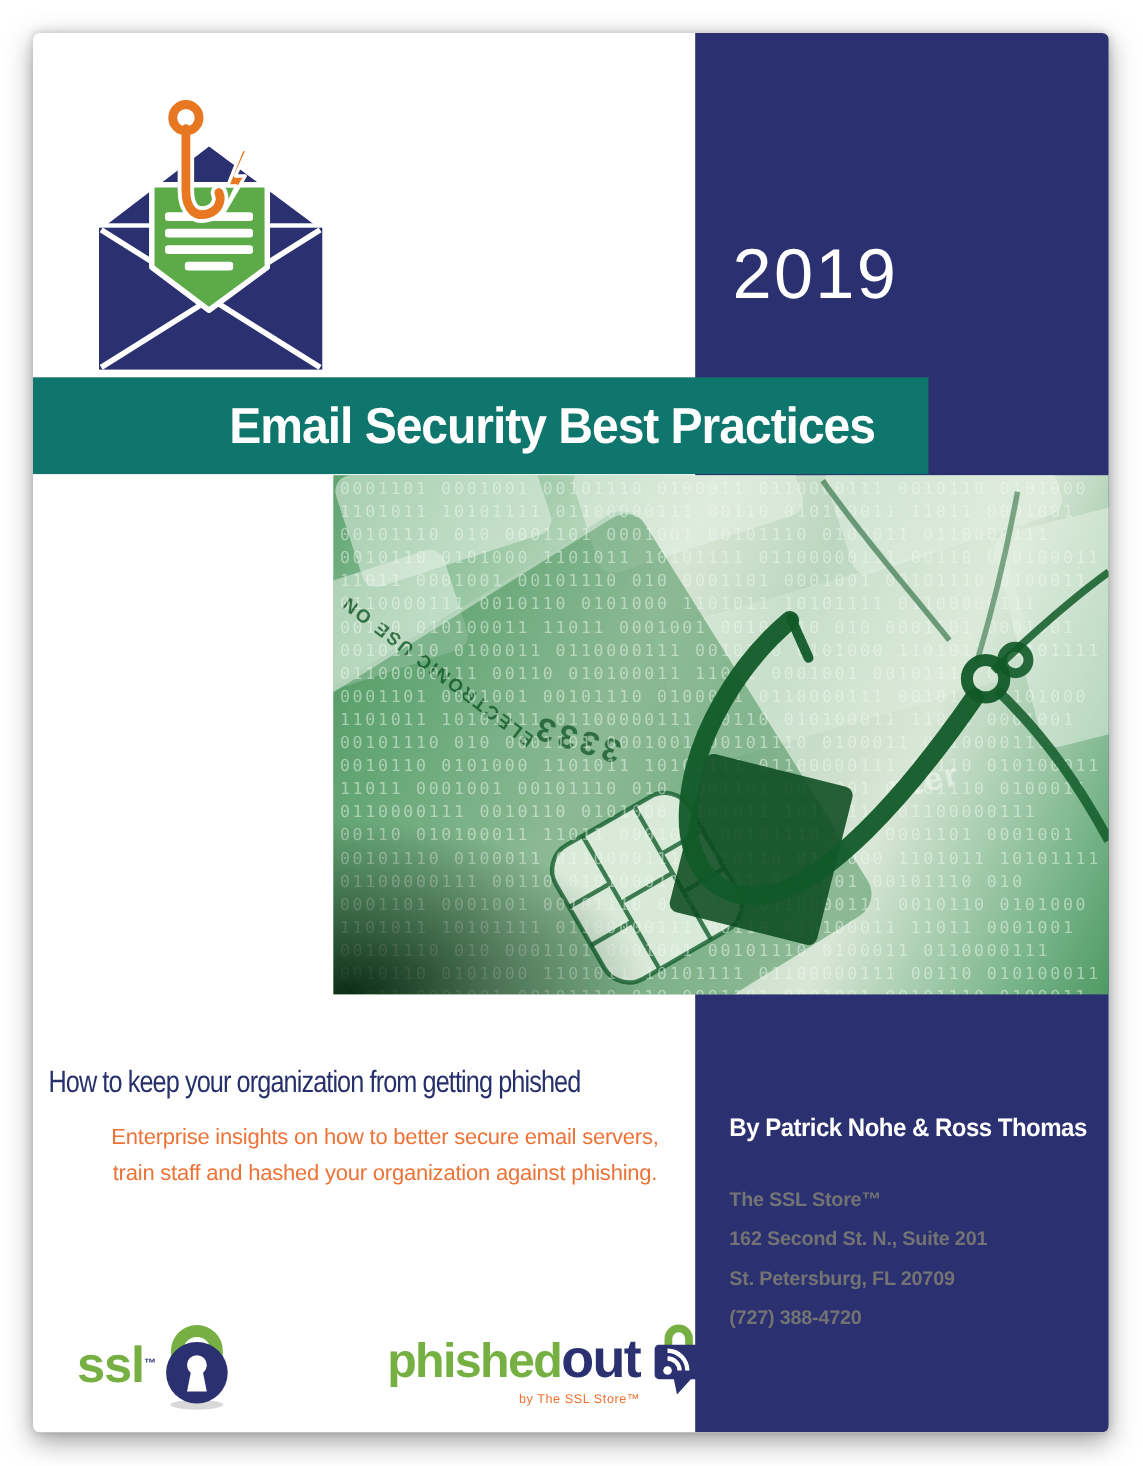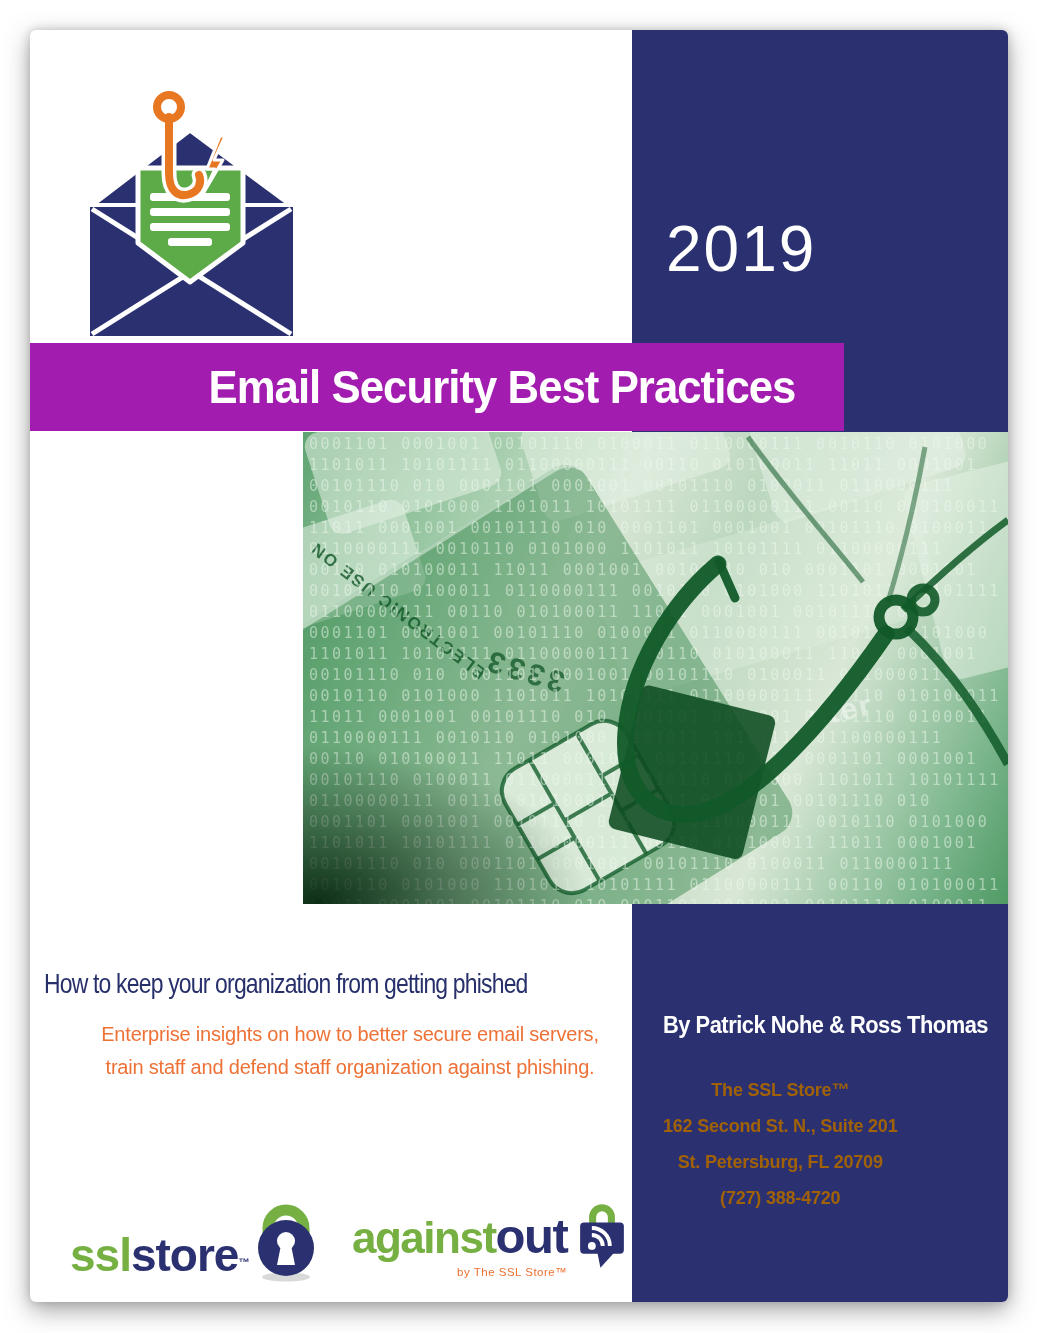--- a/index.html
+++ b/index.html
@@ -20,21 +20,21 @@
 
   
   .year {
     position:absolute; left:636px; top:182px;
     color:#ffffff; font-size:64px; font-weight:normal; letter-spacing:2px;
   }
 
   
   .banner {
     position:absolute; left:0; top:313px; width:814px; height:88px;
-    background:#a21caf; display:flex; align-items:center; justify-content:center;
+    background:#0f766e; display:flex; align-items:center; justify-content:center;
   }
   .banner-text {
     color:#ffffff; font-size:46px; font-weight:bold; letter-spacing:-1px;
     margin-left:130px; white-space:nowrap; transform:scaleX(.95); transform-origin:center;
   }
 
   
   .hero {
     position:absolute; left:273px; top:402px; width:705px; height:472px; overflow:hidden;
     background:linear-gradient(115deg,#5fa371 0%, #8fc29b 15%, #d7e6d4 38%, #bcd7bf 52%, #d9e7d6 70%, #7ab58b 90%, #4f9a64 100%);
@@ -84,25 +84,25 @@
   .subtitle {
     position:absolute; left:40px; top:988px; width:560px; text-align:center;
     color:#ee7135; font-size:20px; line-height:33px; font-weight:500;
     letter-spacing:-0.2px;
   }
   .byline {
     position:absolute; left:633px; top:982px; color:#ffffff;
     font-size:23px; font-weight:bold; letter-spacing:-0.5px;
     transform:scaleX(.95); transform-origin:left; white-space:nowrap;
   }
-  .contact { position:absolute; left:633px; top:1050px; color:#a16207; font-size:18px; font-weight:bold; letter-spacing:-0.2px;text-align:center; }
+  .contact { position:absolute; left:633px; top:1050px; color:#737373; font-size:18px; font-weight:bold; letter-spacing:-0.2px; }
   .contact div { margin-bottom:15px; }
 
   
-  .logo-ssl { position:absolute; left:40px; top:1168px; display:flex; align-items:flex-end; height:84px; }
+  .logo-ssl { position:absolute; left:40px; top:1168px; display:flex; align-items:center; height:84px; }
   .logo-ssl .t1 { color:#76b043; font-size:46px; font-weight:bold; letter-spacing:-1px; }
   .logo-ssl .t2 { color:#2b3170; font-size:46px; font-weight:bold; letter-spacing:-1px; }
   .logo-ssl .tm { color:#2b3170; font-size:11px; font-weight:bold; vertical-align:top; line-height:40px; }
   .logo-ssl svg { margin-left:2px; }
 
   .logo-hashed { position:absolute; left:322px; top:1170px; display:flex; align-items:flex-start; }
   .hashed-text { position:relative; white-space:nowrap; padding-top:8px; }
   .hashed-text .t1 { color:#76b043; font-size:44px; font-weight:bold; letter-spacing:-1.5px; }
   .hashed-text .t2 { color:#2b3170; font-size:49px; font-weight:bold; letter-spacing:-1.5px; }
   .hashed-tagline {
@@ -181,47 +181,46 @@
         <path d="M415,132 C370,170 328,235 323,300 C318,358 352,392 400,380 C448,368 515,300 583,202" fill="none" stroke="rgba(17,90,40,.95)" stroke-width="17" stroke-linecap="round"></path>
         <path d="M416,130 L432,166" fill="none" stroke="rgba(17,90,40,.95)" stroke-width="9" stroke-linecap="round"></path>
         <circle cx="593" cy="185" r="17" fill="none" stroke="rgba(17,90,40,.95)" stroke-width="11"></circle>
         <circle cx="620" cy="168" r="12" fill="none" stroke="rgba(17,90,40,.9)" stroke-width="9"></circle>
       </svg>
     </div>
 
     <div class="heading">How to keep your organization from getting phished</div>
     <div class="subtitle">
       <div>Enterprise insights on how to better secure email servers,</div>
-      <div>train staff and defend staff organization against phishing.</div>
+      <div>train staff and hashed your organization against phishing.</div>
     </div>
 
     <div class="byline">By Patrick Nohe &amp; Ross Thomas</div>
     <div class="contact">
       <div>The SSL Store™</div>
       <div>162 Second St. N., Suite 201</div>
       <div>St. Petersburg, FL 20709</div>
       <div>(727) 388-4720</div>
     </div>
 
     <div class="logo-ssl">
       <span class="t1">ssl</span>
-        <span class="t2">store</span>
         <span class="tm">™</span>
       <svg width="70" height="84" viewBox="0 0 70 84">
         <path d="M17,44 V30 a18,18 0 0 1 36,0 V44" fill="none" stroke="#76b043" stroke-width="11"></path>
         <ellipse cx="35" cy="79" rx="24" ry="4.5" fill="#d9d9d9"></ellipse>
         <circle cx="35" cy="50" r="28" fill="#2b3170"></circle>
         <circle cx="35" cy="43" r="9" fill="#ffffff"></circle>
         <polygon points="30,47 40,47 44,67 26,67" fill="#ffffff"></polygon>
       </svg>
     </div>
 
     <div class="logo-hashed">
       <div class="hashed-text">
-        <span class="t1">against</span><span class="t2">out</span>
+        <span class="t1">phished</span><span class="t2">out</span>
         <div class="hashed-tagline">by The SSL Store™</div>
       </div>
       <svg width="50" height="70" viewBox="0 0 64 88">
         <path d="M20,30 V21 a12,12 0 0 1 24,0 V30" fill="none" stroke="#76b043" stroke-width="9"></path>
         <rect x="4" y="28" width="56" height="40" rx="5" fill="#2b3170"></rect>
         <polygon points="26,66 48,66 30,86" fill="#2b3170"></polygon>
         <circle cx="19" cy="58" r="5" fill="#ffffff"></circle>
         <path d="M19,44 a14,14 0 0 1 14,14" fill="none" stroke="#ffffff" stroke-width="5"></path>
         <path d="M19,35 a23,23 0 0 1 23,23" fill="none" stroke="#ffffff" stroke-width="5"></path>
       </svg>

